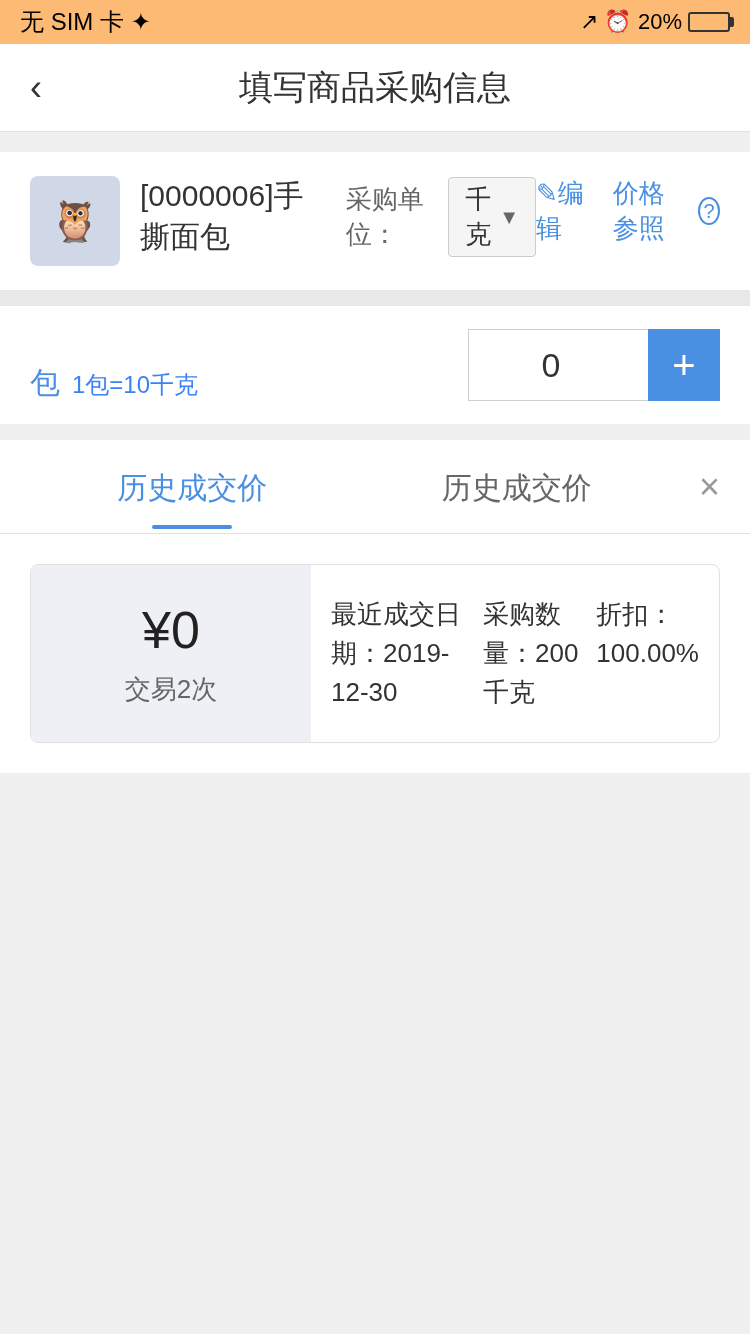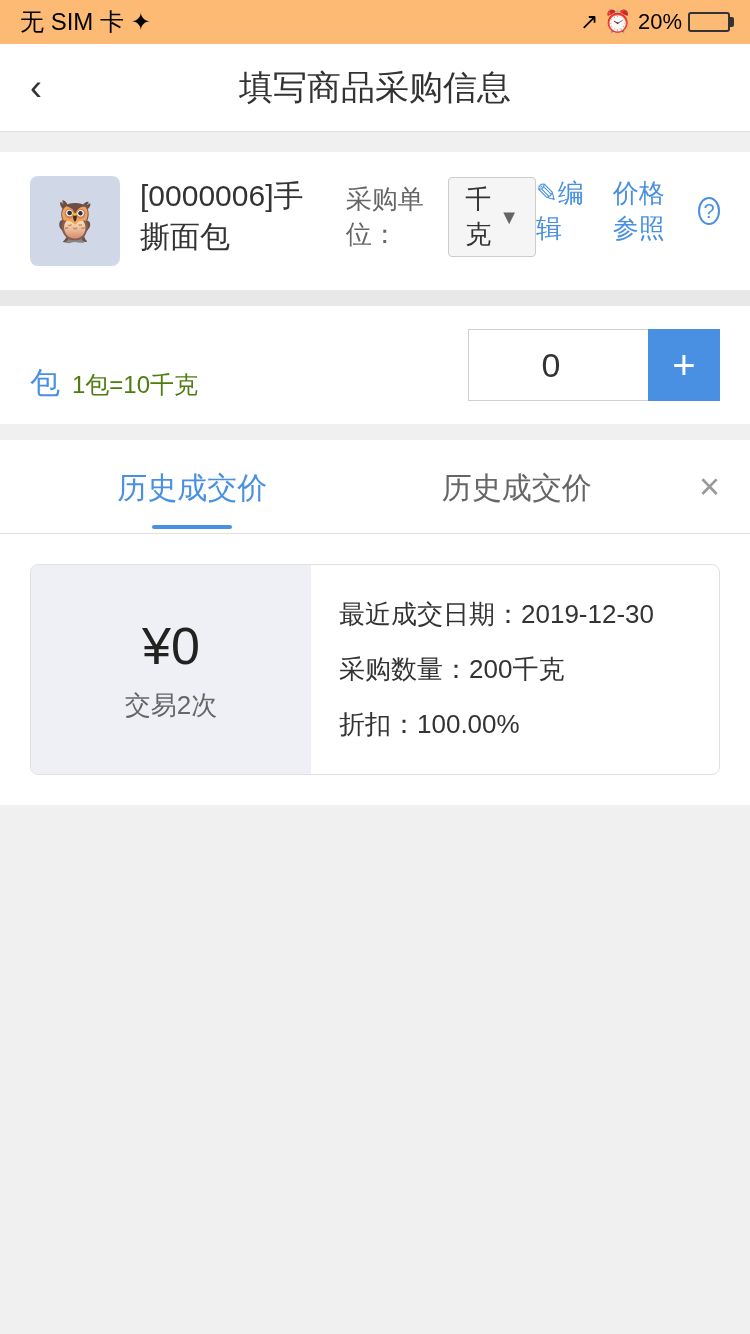--- a/index.html
+++ b/index.html
@@ -177,21 +177,21 @@
       align-items: baseline;
       gap: 12px;
     }
     .qty-unit {
       font-size: 30px;
       color: #4a90e2;
       font-weight: 500;
     }
     .qty-conversion {
       font-size: 24px;
-      color: #4d7c0f;
+      color: #3b82f6;
       margin-top: 43px;
     }
     .quantity-input-block {
       margin-left: auto;
       display: flex;
       align-items: center;
       gap: 0;
     }
     .qty-input {
       width: 180px;
@@ -283,23 +283,23 @@
       font-size: 52px;
       font-weight: 500;
       color: #222;
     }
     .price-times {
       font-size: 26px;
       color: #666;
     }
     .price-card-right {
       flex: 1;
-      padding: 30px 28px;
-      display: flex;
-      flex-direction: column;
+      padding: 30px 20px;
+      display: flex;
+      flex-direction: row;
       gap: 16px;
       justify-content: space-between;
     }
     .price-detail-row {
       font-size: 26px;
       color: #333;
       line-height: 1.5;
     }
 
     

